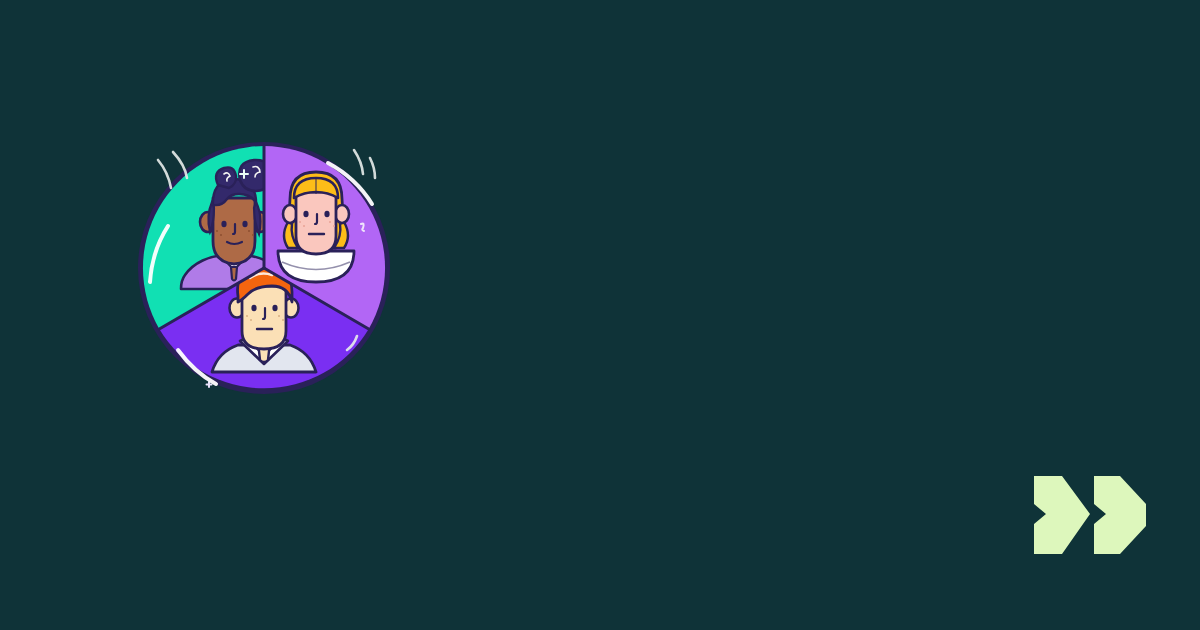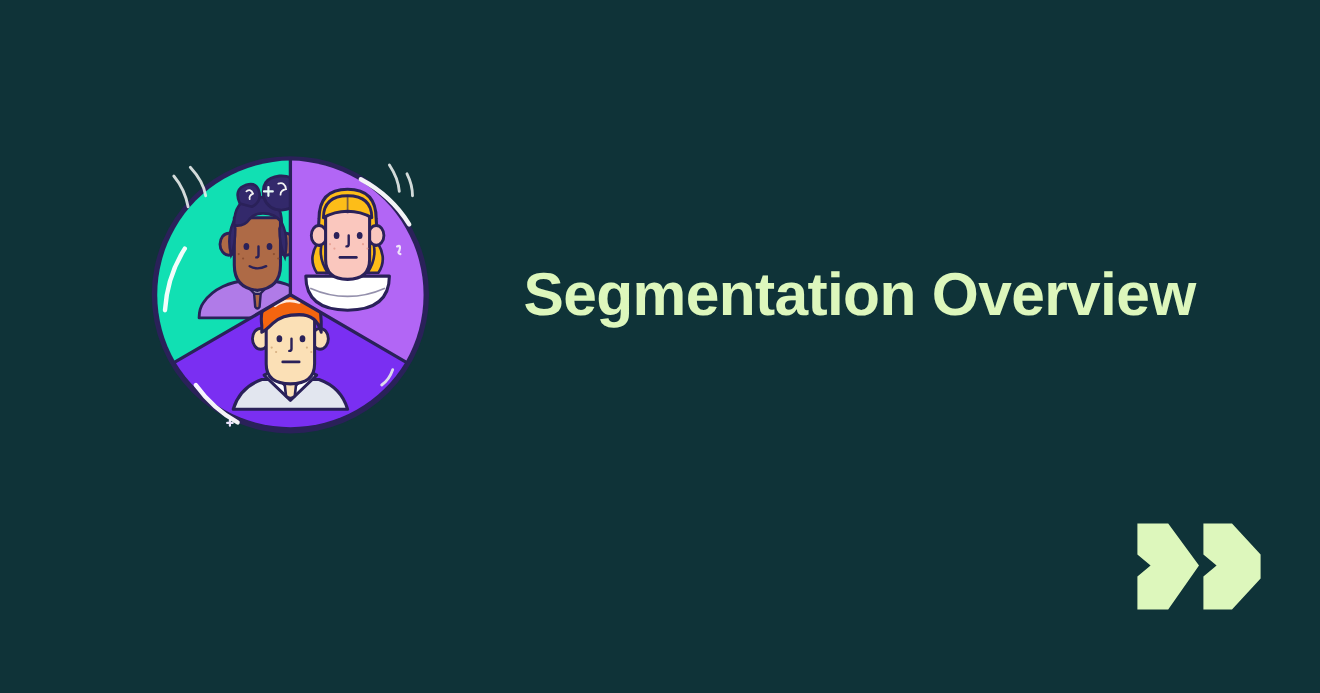--- a/index.html
+++ b/index.html
@@ -227,21 +227,20 @@
       <g fill="none" stroke="#E8EDEB" stroke-width="2.6" stroke-linecap="round" opacity="0.9">
         <path d="M26 24 q10 12 13 28"></path>
         <path d="M41 16 q12 13 14 26"></path>
         <path d="M222 14 q8 12 9 24"></path>
         <path d="M238 22 q5 10 5 20"></path>
         <path d="M225 200 q-3 9 -10 14"></path>
       </g>
     </svg>
   </div>
 
-  <div id="title">Segmentation Overview</div>
 
   <div id="brand-logo">
     <svg viewBox="0 0 116 106" xmlns="http://www.w3.org/2000/svg">
 
       <path d="M2 14 L30 14 L58 52 L30 92 L2 92 L2 62 L14 52 L2 42 Z" fill="#DDF7BC"></path>
 
       <path d="M62 14 L88 14 L114 42 L114 64 L88 92 L62 92 L62 62 L74 52 L62 42 Z" fill="#DDF7BC"></path>
     </svg>
   </div>
 

